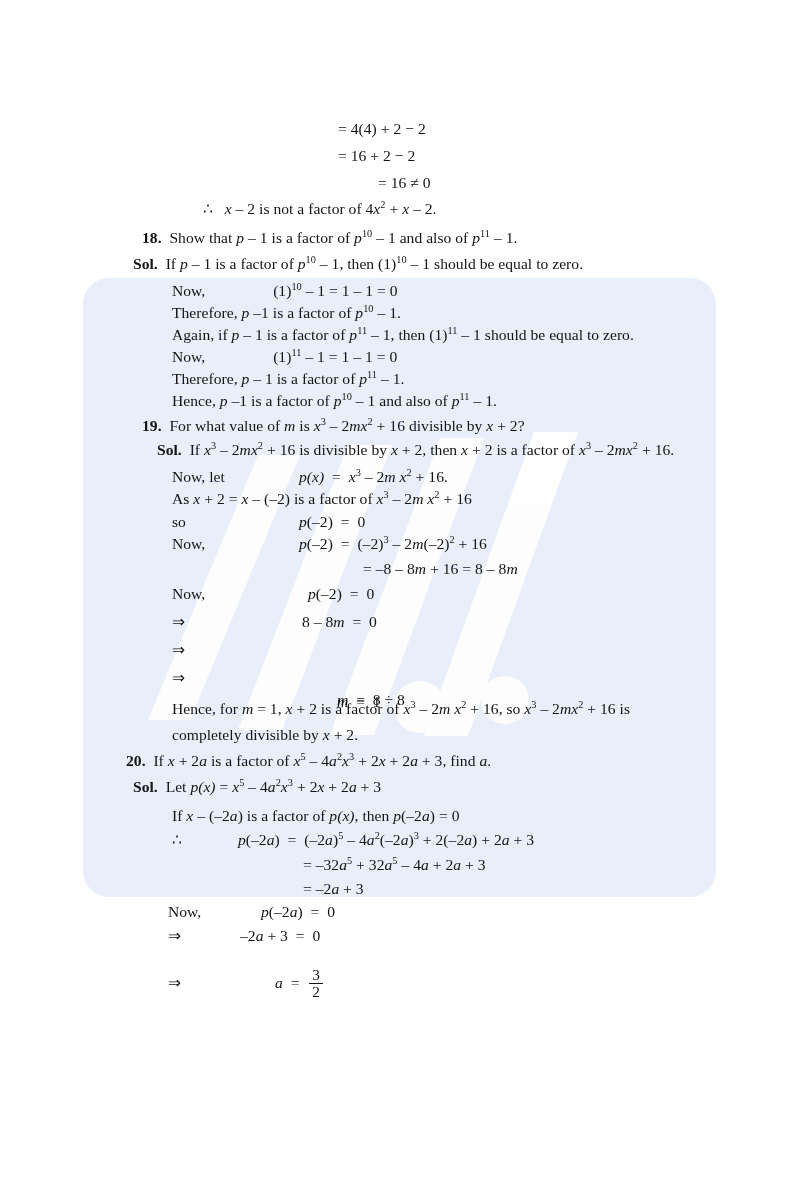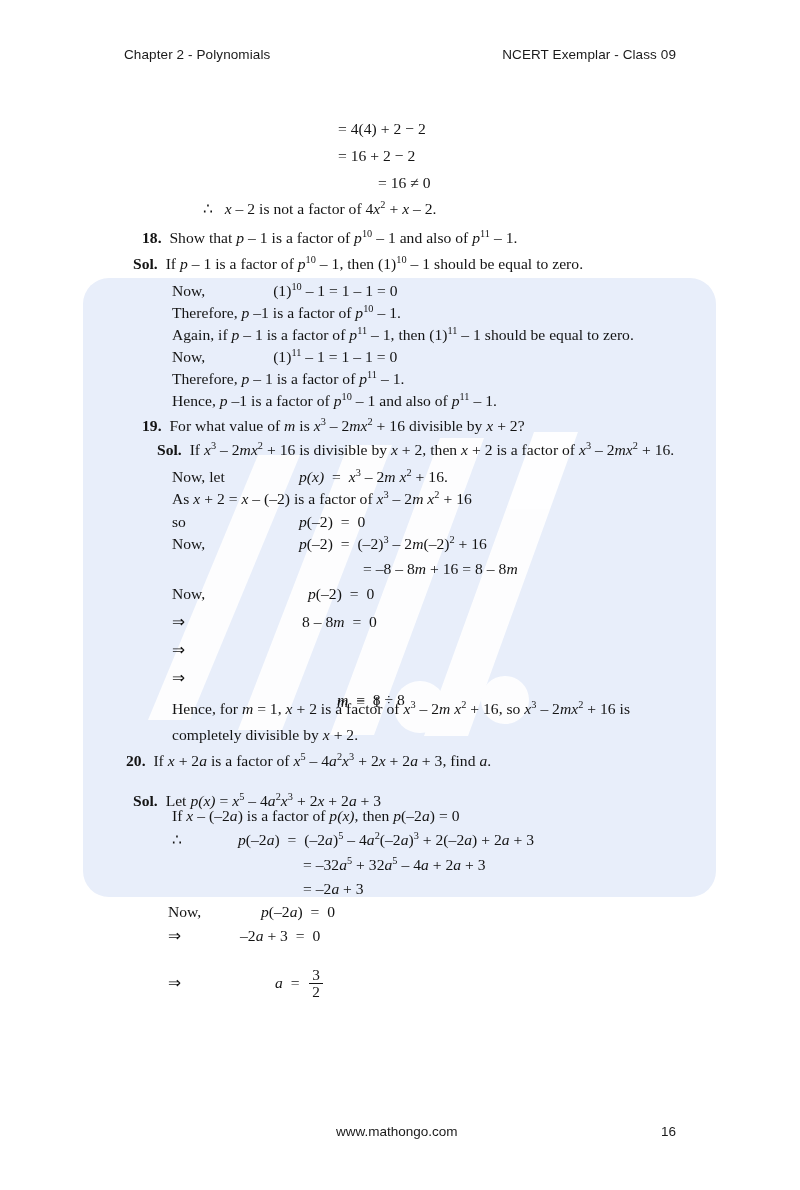--- a/index.html
+++ b/index.html
@@ -112,24 +112,20 @@
     color: #1a1a1a;
     z-index: 5;
   }
   #footer .site { margin-left: 212px; }
 </style>
 </head>
 <body>
 
 <div id="page">
 
-  <div id="header">
-    <span>Chapter 2 - Polynomials</span>
-    <span>NCERT Exemplar - Class 09</span>
-  </div>
 
   <div id="highlight"></div>
 
   <svg id="watermark" viewBox="0 0 800 1190" xmlns="http://www.w3.org/2000/svg">
     <g fill="#ffffff" opacity="0.92">
 
       <path d="M 148 720 L 258 455 L 300 455 L 190 720 Z"></path>
       <path d="M 238 730 L 348 445 L 392 445 L 282 730 Z"></path>
       <path d="M 330 735 L 440 438 L 484 438 L 374 735 Z"></path>
       <path d="M 424 736 L 534 432 L 578 432 L 468 736 Z"></path>
@@ -261,21 +257,21 @@
 
     <div class="line" style="left:172px; top:727px;">
       <span>completely divisible by </span><span class="it">x</span><span> + 2.</span>
     </div>
 
     <div class="line" style="left:126px; top:753px;">
       <span class="bold">20.</span>&nbsp;
       <span>If </span><span class="it">x</span><span> + 2</span><span class="it">a</span><span> is a factor of </span><span class="it">x</span><sup>5</sup><span> – 4</span><span class="it">a</span><sup>2</sup><span class="it">x</span><sup>3</sup><span> + 2</span><span class="it">x</span><span> + 2</span><span class="it">a</span><span> + 3, find </span><span class="it">a</span><span>.</span>
     </div>
 
-    <div class="line" style="left:133px; top:779px;margin-top:14px;">
+    <div class="line" style="left:133px; top:779px;">
       <span class="bold">Sol.</span>&nbsp;
       <span>Let </span><span class="it">p</span><span class="it">(x)</span><span> = </span><span class="it">x</span><sup>5</sup><span> – 4</span><span class="it">a</span><sup>2</sup><span class="it">x</span><sup>3</sup><span> + 2</span><span class="it">x</span><span> + 2</span><span class="it">a</span><span> + 3</span>
     </div>
 
     <div class="line" style="left:172px; top:808px;">
       <span>If </span><span class="it">x</span><span> – (–2</span><span class="it">a</span><span>) is a factor of </span><span class="it">p</span><span class="it">(x)</span><span>, then </span><span class="it">p</span><span>(–2</span><span class="it">a</span><span>) = 0</span>
     </div>
 
     <div class="line" style="left:172px; top:832px;">
       <span>∴</span>
@@ -311,18 +307,14 @@
     </div>
     <div class="line" style="left:275px; top:968px;">
       <span class="it">a</span>&nbsp;&nbsp;<span>=</span>&nbsp;&nbsp;<span class="frac">
           <span class="num">3</span>
           <span class="den">2</span>
         </span>
     </div>
 
   </div>
 
-  <div id="footer">
-    <span class="site">www.mathongo.com</span>
-    <span>16</span>
-  </div>
 
 </div>
 
 </body></html>

